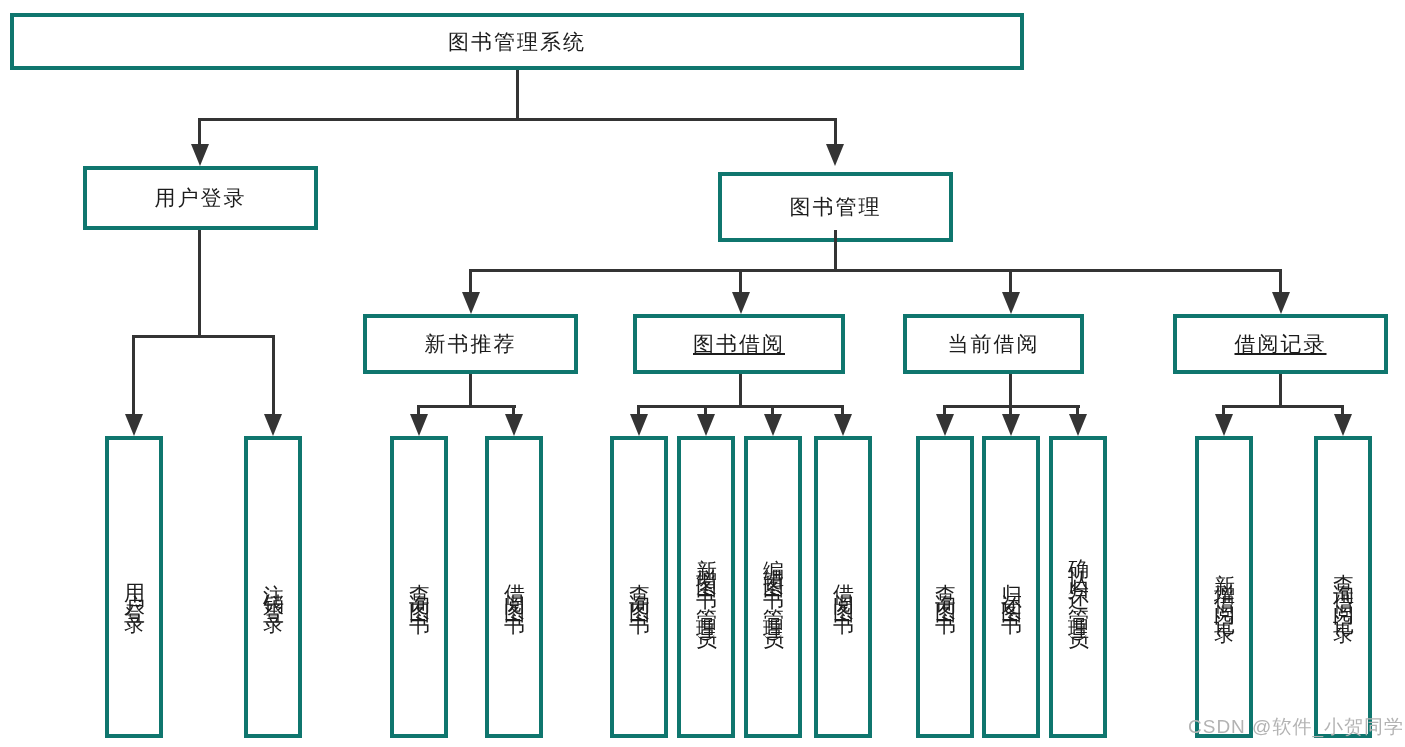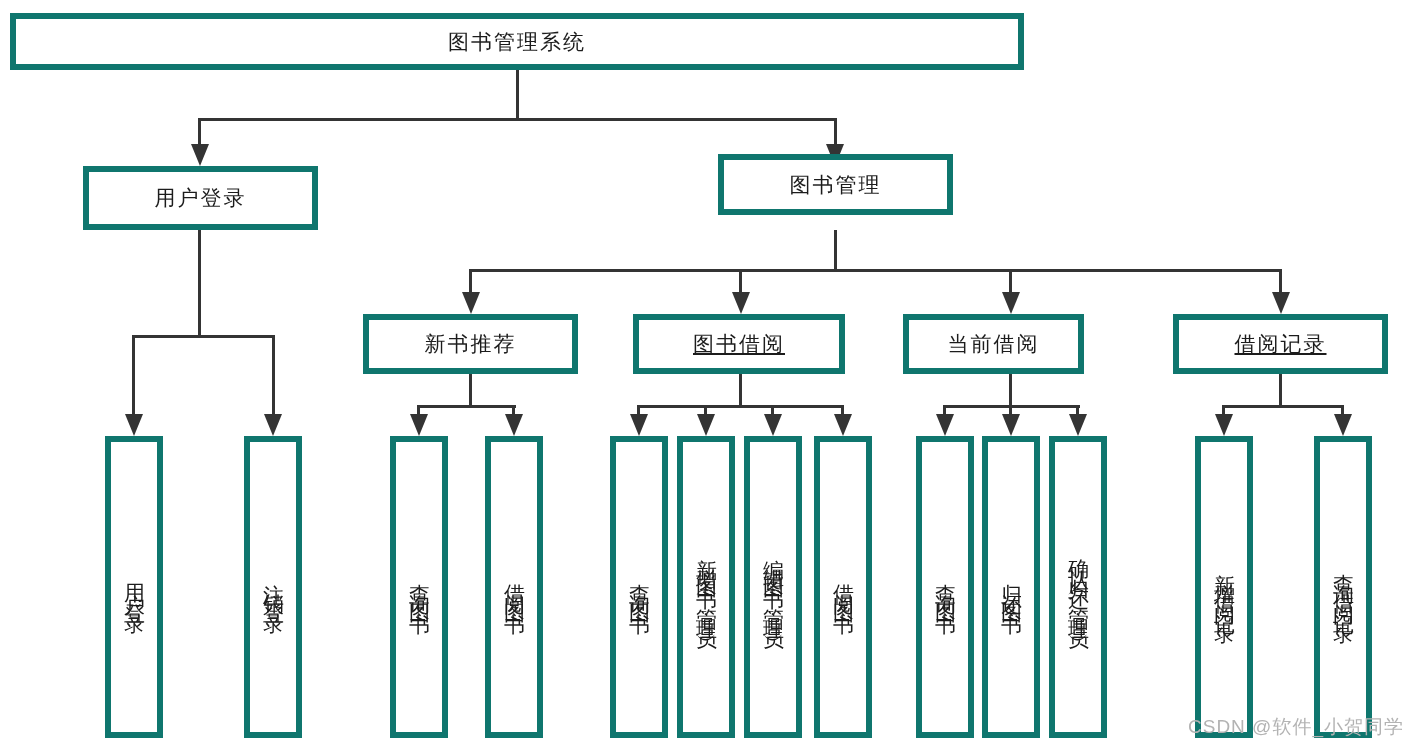--- a/index.html
+++ b/index.html
@@ -1,21 +1,21 @@
 <!DOCTYPE html>
 <html><head>
 <meta charset="utf-8">
 <style>
   html,body{margin:0;padding:0;background:#ffffff;}
   .canvas{
     position:relative;width:1405px;height:747px;background:#ffffff;
     font-family:"Liberation Serif", serif;overflow:hidden;
   }
   .box{
-    position:absolute;box-sizing:border-box;border:6px solid #0f766e;background:#ffffff;
+    position:absolute;box-sizing:border-box;border:4px solid #0f766e;background:#ffffff;
     display:flex;align-items:center;justify-content:center;color:#1c1c1c;
   }
   .hbox{font-size:21px;letter-spacing:2px;white-space:nowrap;}
   .vbox{
     writing-mode:vertical-rl;text-orientation:mixed;
     font-size:21px;letter-spacing:10px;line-height:1;
   }
   .line{position:absolute;background:#343434;}
   .arrow{
     position:absolute;width:0;height:0;
@@ -35,21 +35,21 @@
   <div class="box hbox" style="left:10px;top:13px;width:1014px;height:57px;">图书管理系统</div>
 
   <div class="line" style="left:516px;top:70px;width:3px;height:48px;"></div>
   <div class="line" style="left:198px;top:118px;width:639px;height:3px;"></div>
   <div class="line" style="left:198px;top:118px;width:3px;height:30px;"></div>
   <div class="line" style="left:834px;top:118px;width:3px;height:30px;"></div>
   <div class="arrow" style="left:191px;top:144px;"></div>
   <div class="arrow" style="left:826px;top:144px;"></div>
 
   <div class="box hbox" style="left:83px;top:166px;width:235px;height:64px;">用户登录</div>
-  <div class="box hbox" style="left:718px;top:154px;width:235px;height:61px;">图书管理</div>
+  <div class="box hbox" style="left:718px;top:172px;width:235px;height:70px;">图书管理</div>
 
   <div class="line" style="left:198px;top:230px;width:3px;height:105px;"></div>
   <div class="line" style="left:132px;top:335px;width:143px;height:3px;"></div>
   <div class="line" style="left:132px;top:335px;width:3px;height:83px;"></div>
   <div class="line" style="left:272px;top:335px;width:3px;height:83px;"></div>
   <div class="arrow" style="left:125px;top:414px;"></div>
   <div class="arrow" style="left:264px;top:414px;"></div>
 
   <div class="line" style="left:834px;top:230px;width:3px;height:41px;"></div>
   <div class="line" style="left:469px;top:269px;width:813px;height:3px;"></div>

